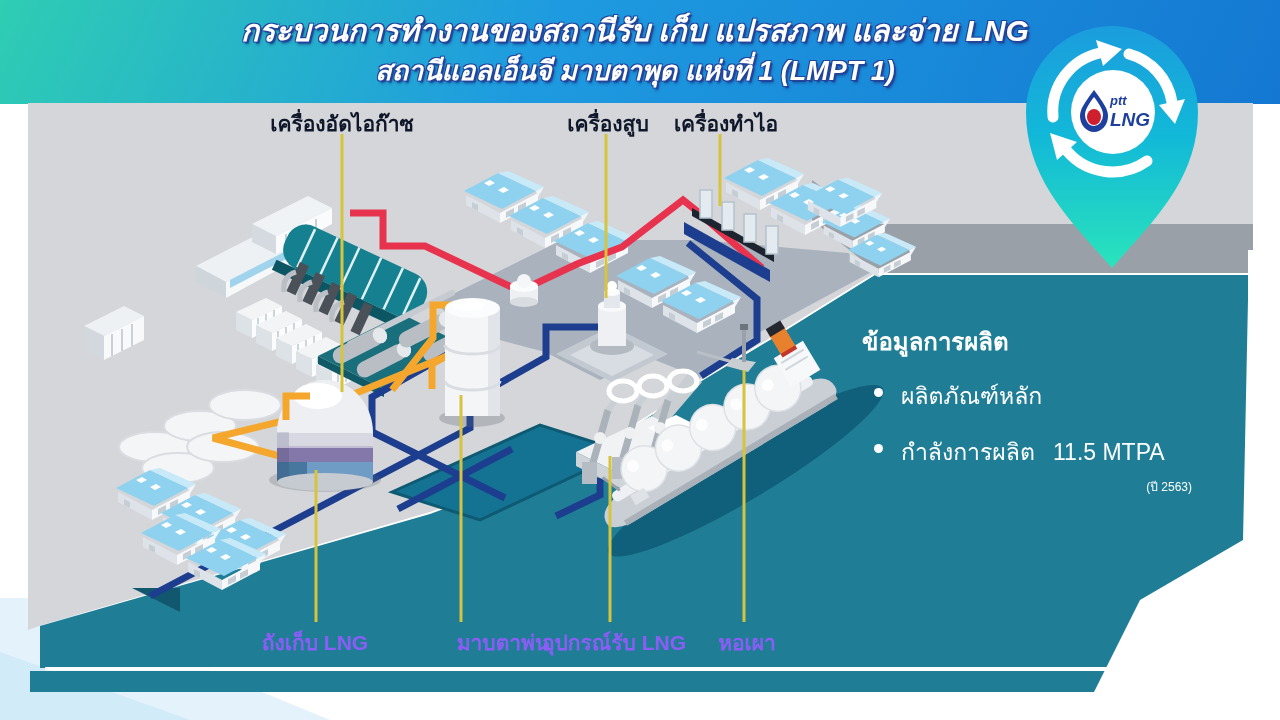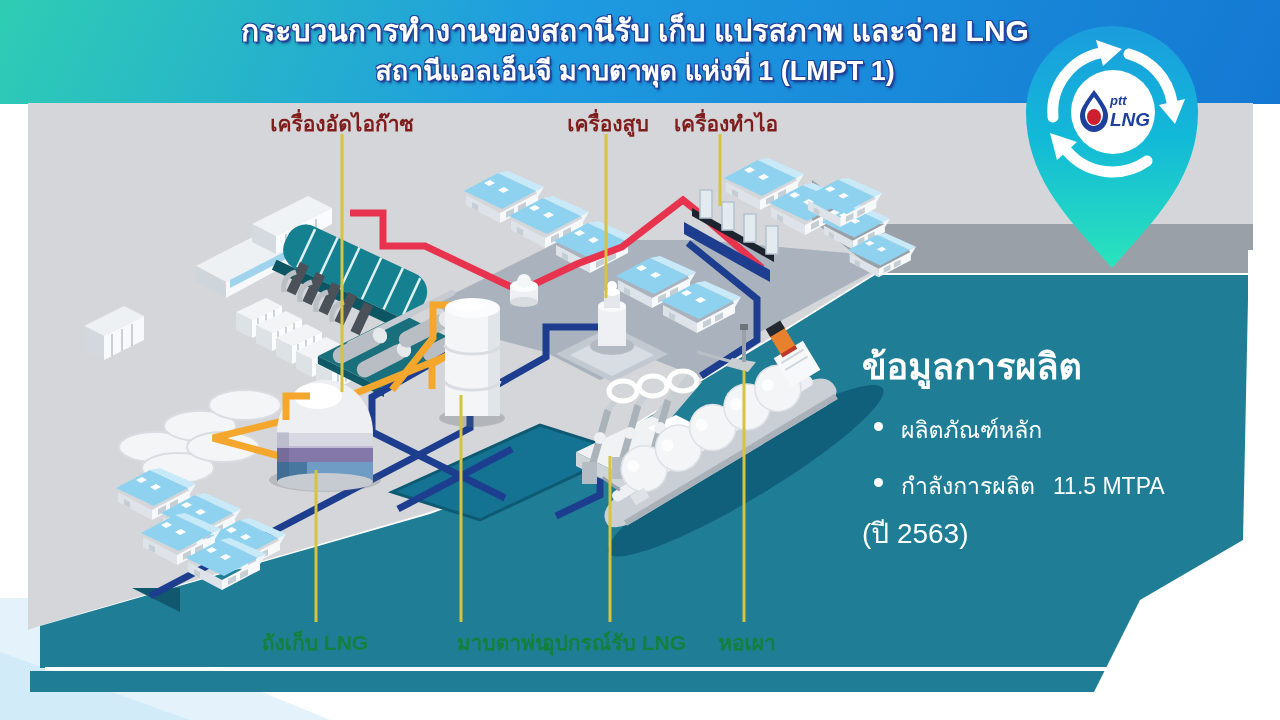--- a/index.html
+++ b/index.html
@@ -4,37 +4,37 @@
 <style>
   html,body{margin:0;padding:0;background:#ffffff;}
   .stage{position:relative;width:1280px;height:720px;overflow:hidden;
          font-family:"Liberation Sans","DejaVu Sans",sans-serif;background:#fff;}
   
   .header{position:absolute;left:0;top:0;width:1280px;height:104px;
           background:linear-gradient(115deg,#2fcdb3 0%,#1e9be0 42%,#1478d2 100%);z-index:1;}
   .title{position:absolute;left:0;top:10px;width:1270px;text-align:center;z-index:3;
          color:#ffffff;font-weight:bold;font-size:30px;line-height:41px;
          text-shadow:2px 2px 0 #23449b,-1px -1px 0 #23449b,1px -1px 0 #23449b,
-                     -1px 1px 0 #23449b,2px 3px 3px rgba(18,40,110,.55);}
+                     -1px 1px 0 #23449b,2px 3px 3px rgba(18,40,110,.55);font-style:italic;}
   .title .l2{font-size:27px;}
   
   .scene-svg{position:absolute;left:0;top:0;z-index:2;}
   
   .lbl{position:absolute;transform:translateX(-50%);white-space:nowrap;z-index:3;
        font-size:21px;}
-  .lbl.top{color:#7f1d1d;font-weight:bold;top:107px;}
-  .lbl.bottom{color:#15803d;font-weight:600;top:626px;}
+  .lbl.top{color:#0f172a;font-weight:bold;top:107px;}
+  .lbl.bottom{color:#8b5cf6;font-weight:600;top:626px;}
   
   .panel{position:absolute;left:862px;top:322px;width:332px;color:#ffffff;z-index:3;}
-  .panel h2{margin:16px 0 20px 0;font-size:36px;font-weight:bold;}
+  .panel h2{margin:0 0 20px 0;font-size:24px;font-weight:bold;}
   .prow{display:flex;align-items:flex-start;margin:16px 0 26px 12px;font-size:23px;line-height:30px;}
   .dot{width:9px;height:9px;border-radius:50%;background:#fff;margin:7px 18px 0 0;flex:0 0 auto;}
   .plabel{width:152px;flex:0 0 auto;}
   .pvalue{flex:1 1 auto;}
-  .pnote{margin-top:-16px;text-align:left;font-size:28px;padding-right:2px;}
+  .pnote{margin-top:-16px;text-align:right;font-size:12px;padding-right:2px;}
 </style>
 </head>
 <body>
 
 <div class="stage">
 
   <div class="header"></div>
   <div class="title">
     <div>กระบวนการทำงานของสถานีรับ เก็บ แปรสภาพ และจ่าย LNG</div>
     <div class="l2">สถานีแอลเอ็นจี มาบตาพุด แห่งที่ 1  (LMPT 1)</div>

